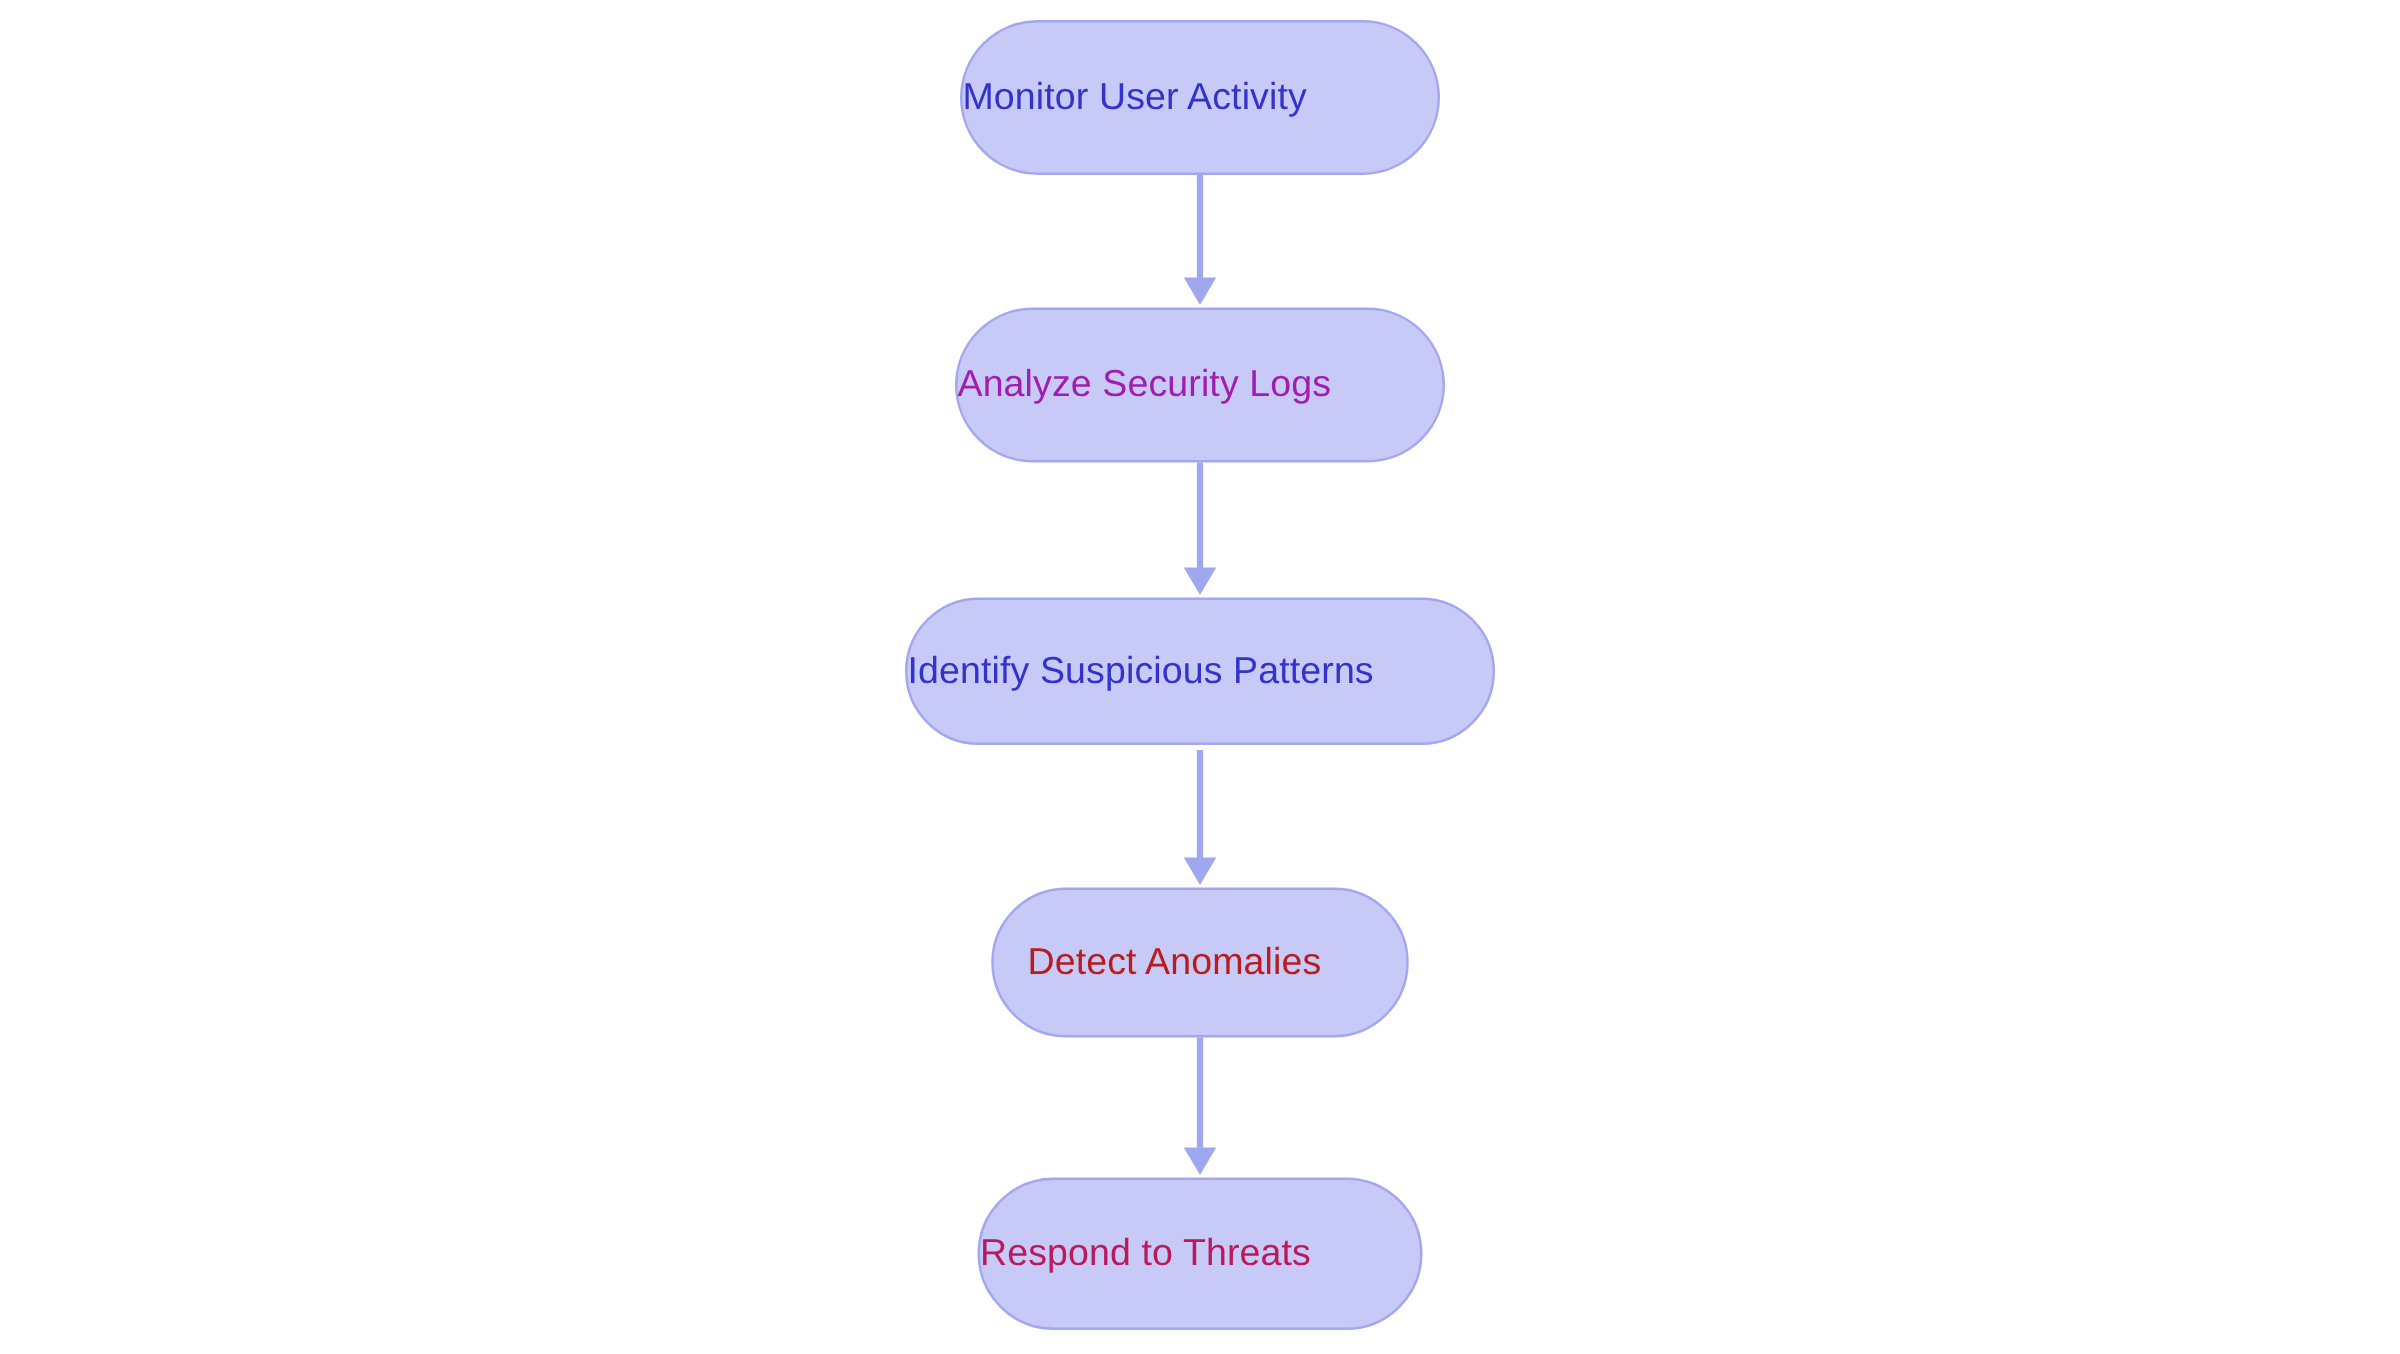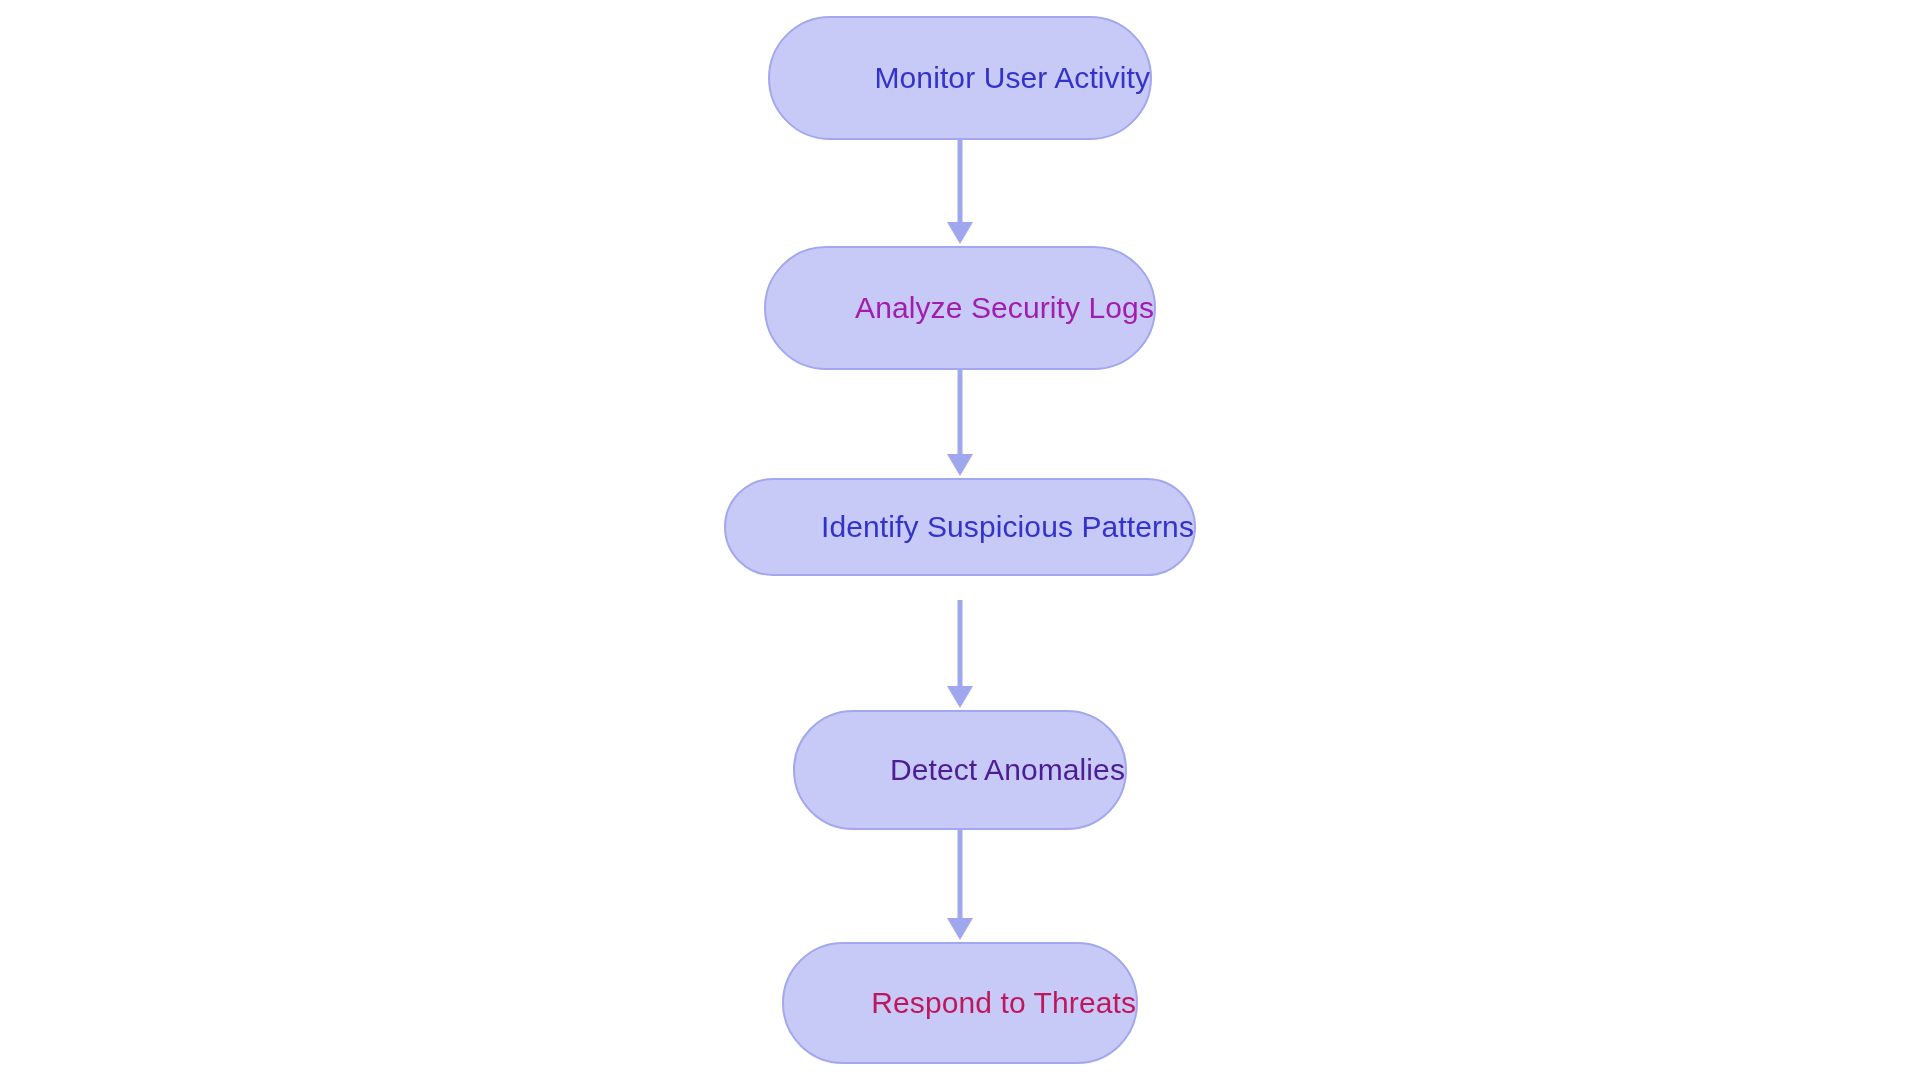--- a/index.html
+++ b/index.html
@@ -28,21 +28,21 @@
     width: 1920px;
     height: 1083px;
     pointer-events: none;
   }
 
   .node {
     position: absolute;
     box-sizing: border-box;
     display: flex;
     align-items: center;
-    justify-content: flex-end;
+    justify-content: flex-start;
     background: #c7c9f7;
     border: 2px solid #a3a8ee;
     border-radius: 999px;
     transform: translateX(-50%);
   }
 
   .node-label {
     color: #3333cc;
     font-family: "Liberation Sans", sans-serif;
     font-size: 30px;
@@ -77,24 +77,24 @@
       </g>
     </svg>
 
   <div id="node-layer">
       <div class="node" style="left: 960px; top: 16px; width: 384px; height: 124px; background: rgb(199, 201, 247); border-color: rgb(163, 168, 238);">
         <span class="node-label" style="color: rgb(51, 51, 204);">Monitor User Activity</span>
       </div>
       <div class="node" style="left: 960px; top: 246px; width: 392px; height: 124px; background: rgb(199, 201, 247); border-color: rgb(163, 168, 238);">
         <span class="node-label" style="color: #a21caf;">Analyze Security Logs</span>
       </div>
-      <div class="node" style="left: 960px; top: 478px; width: 472px; height: 98px; background: rgb(199, 201, 247); border-color: rgb(163, 168, 238);">
+      <div class="node" style="left: 960px; top: 478px; width: 472px; height: 118px; background: rgb(199, 201, 247); border-color: rgb(163, 168, 238);">
         <span class="node-label" style="color: rgb(51, 51, 204);">Identify Suspicious Patterns</span>
       </div>
       <div class="node" style="left: 960px; top: 710px; width: 334px; height: 120px; background: rgb(199, 201, 247); border-color: rgb(163, 168, 238);">
-        <span class="node-label" style="color: #4c1d95;">Detect Anomalies</span>
+        <span class="node-label" style="color: #b91c1c; margin-left: 27px;">Detect Anomalies</span>
       </div>
       <div class="node" style="left: 960px; top: 942px; width: 356px; height: 122px; background: rgb(199, 201, 247); border-color: rgb(163, 168, 238);">
         <span class="node-label" style="color: #be185d;">Respond to Threats</span>
       </div>
     </div>
 
 </div>
 
 </body></html>

